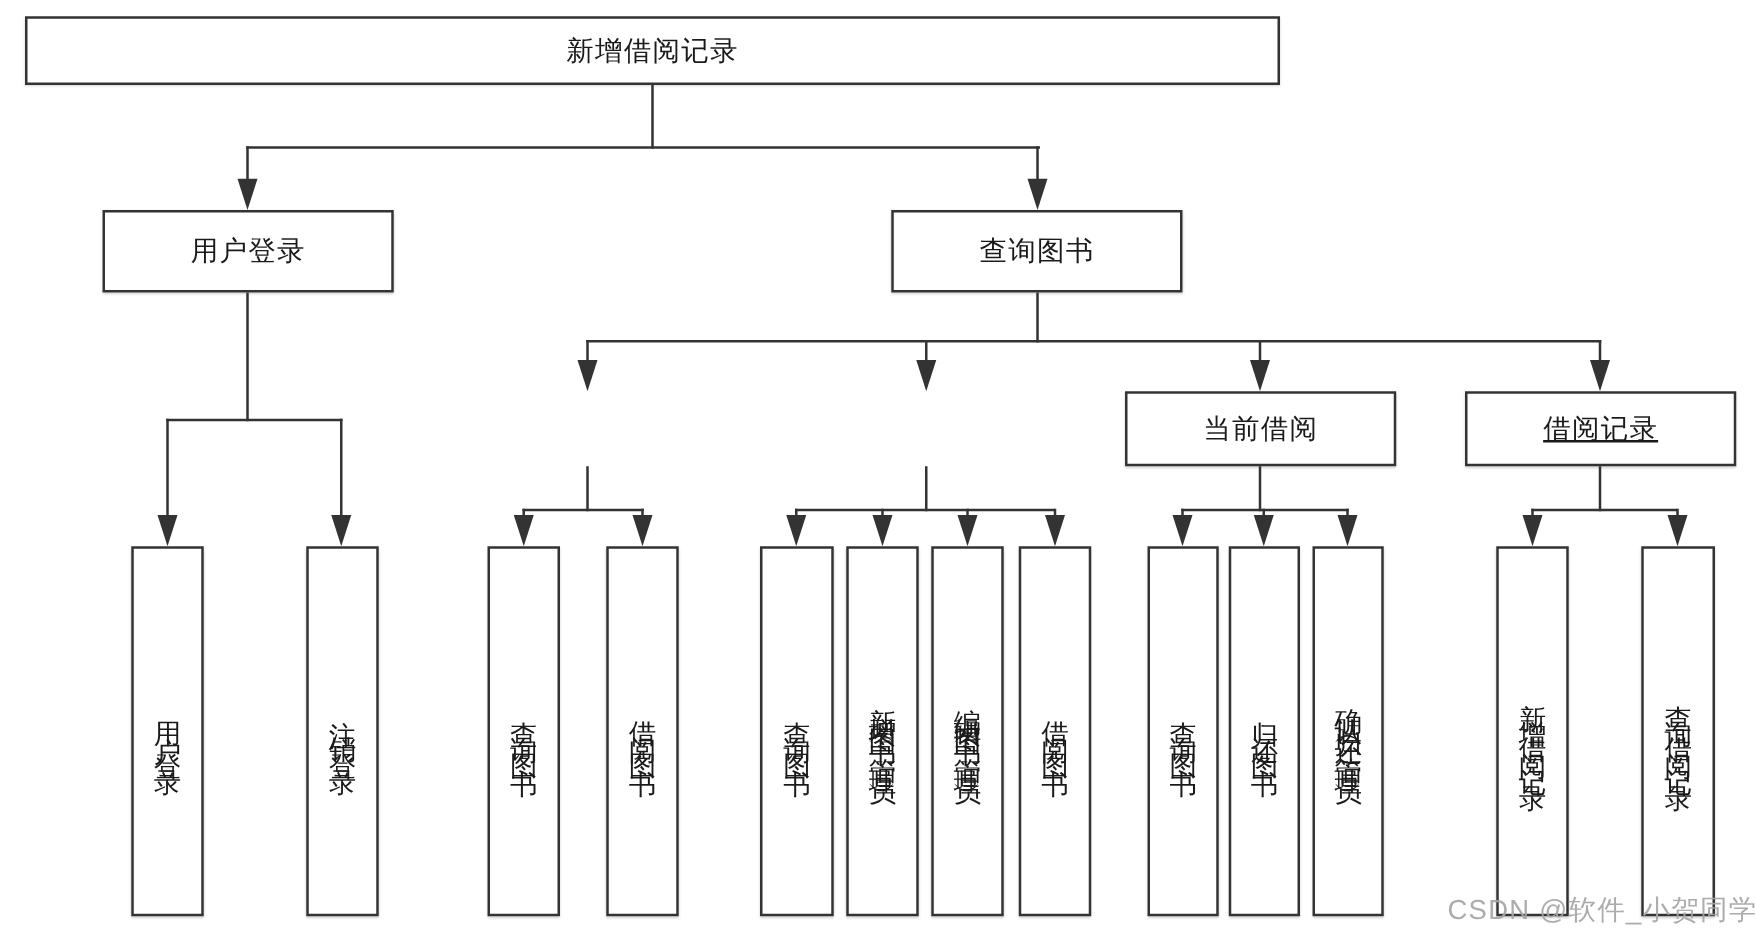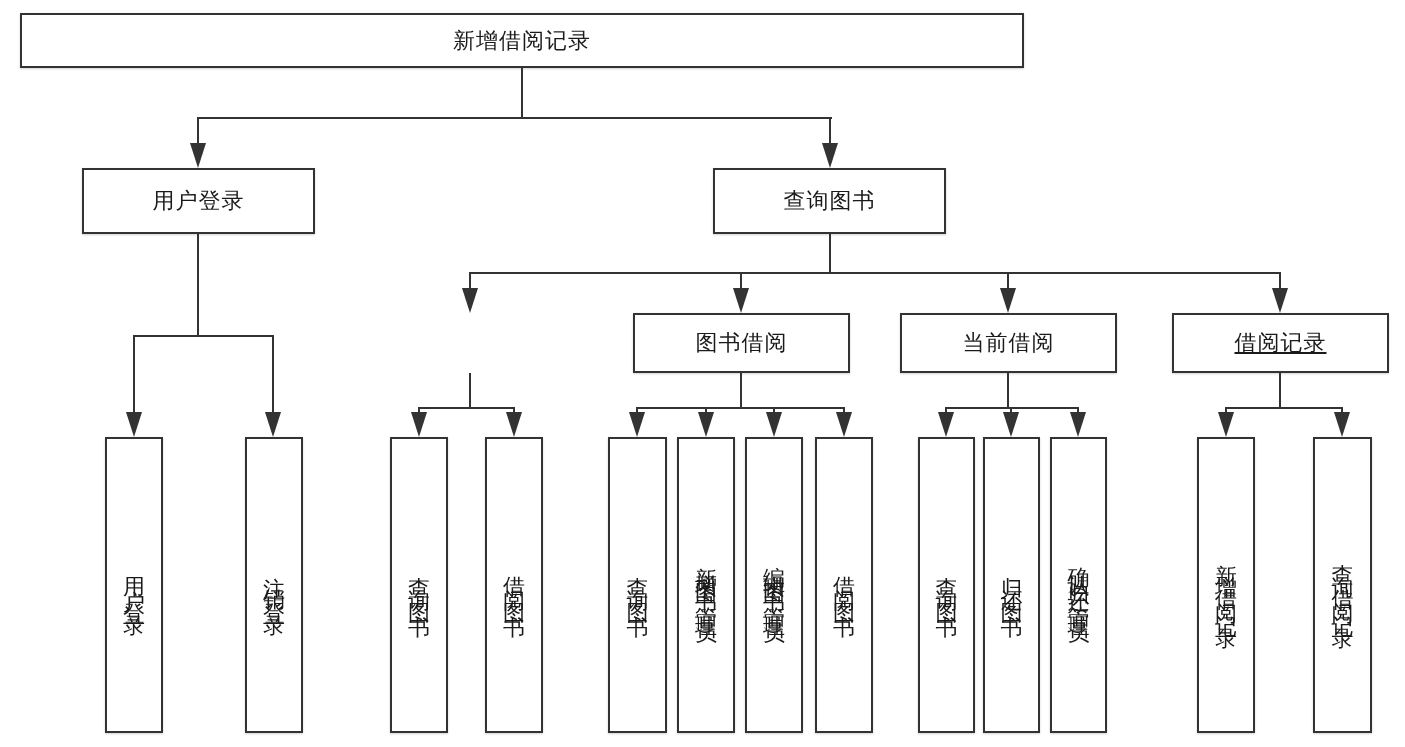--- a/index.html
+++ b/index.html
@@ -85,23 +85,20 @@
   <div class="hline" style="left:469px;top:272px;width:812px;"></div>
   <div class="vline" style="left:469px;top:272px;height:21px;"></div>
   <div class="arrow" style="left:462px;top:288px;"></div>
   <div class="vline" style="left:740px;top:272px;height:21px;"></div>
   <div class="arrow" style="left:733px;top:288px;"></div>
   <div class="vline" style="left:1007px;top:272px;height:21px;"></div>
   <div class="arrow" style="left:1000px;top:288px;"></div>
   <div class="vline" style="left:1279px;top:272px;height:21px;"></div>
   <div class="arrow" style="left:1272px;top:288px;"></div>
 
-  <div class="node" style="left:633px;top:313px;width:217px;height:60px;">
-    <span class="hlabel">图书借阅</span>
-  </div>
   <div class="node" style="left:900px;top:313px;width:217px;height:60px;">
     <span class="hlabel">当前借阅</span>
   </div>
   <div class="node" style="left:1172px;top:313px;width:217px;height:60px;text-decoration:underline;">
     <span class="hlabel">借阅记录</span>
   </div>
 
   <div class="vline" style="left:469px;top:373px;height:36px;"></div>
   <div class="hline" style="left:418px;top:407px;width:97px;"></div>
   <div class="vline" style="left:418px;top:407px;height:10px;"></div>
@@ -173,14 +170,15 @@
     <span class="vlabel sm">确认归还（管理员）</span>
   </div>
 
   <div class="node" style="left:1197px;top:437px;width:58px;height:296px;">
     <span class="vlabel">新增借阅记录</span>
   </div>
   <div class="node" style="left:1313px;top:437px;width:59px;height:296px;">
     <span class="vlabel">查询借阅记录</span>
   </div>
 
+  <div class="watermark">CSDN @软件_小贺同学</div>
 
 </div>
 
 </body></html>

